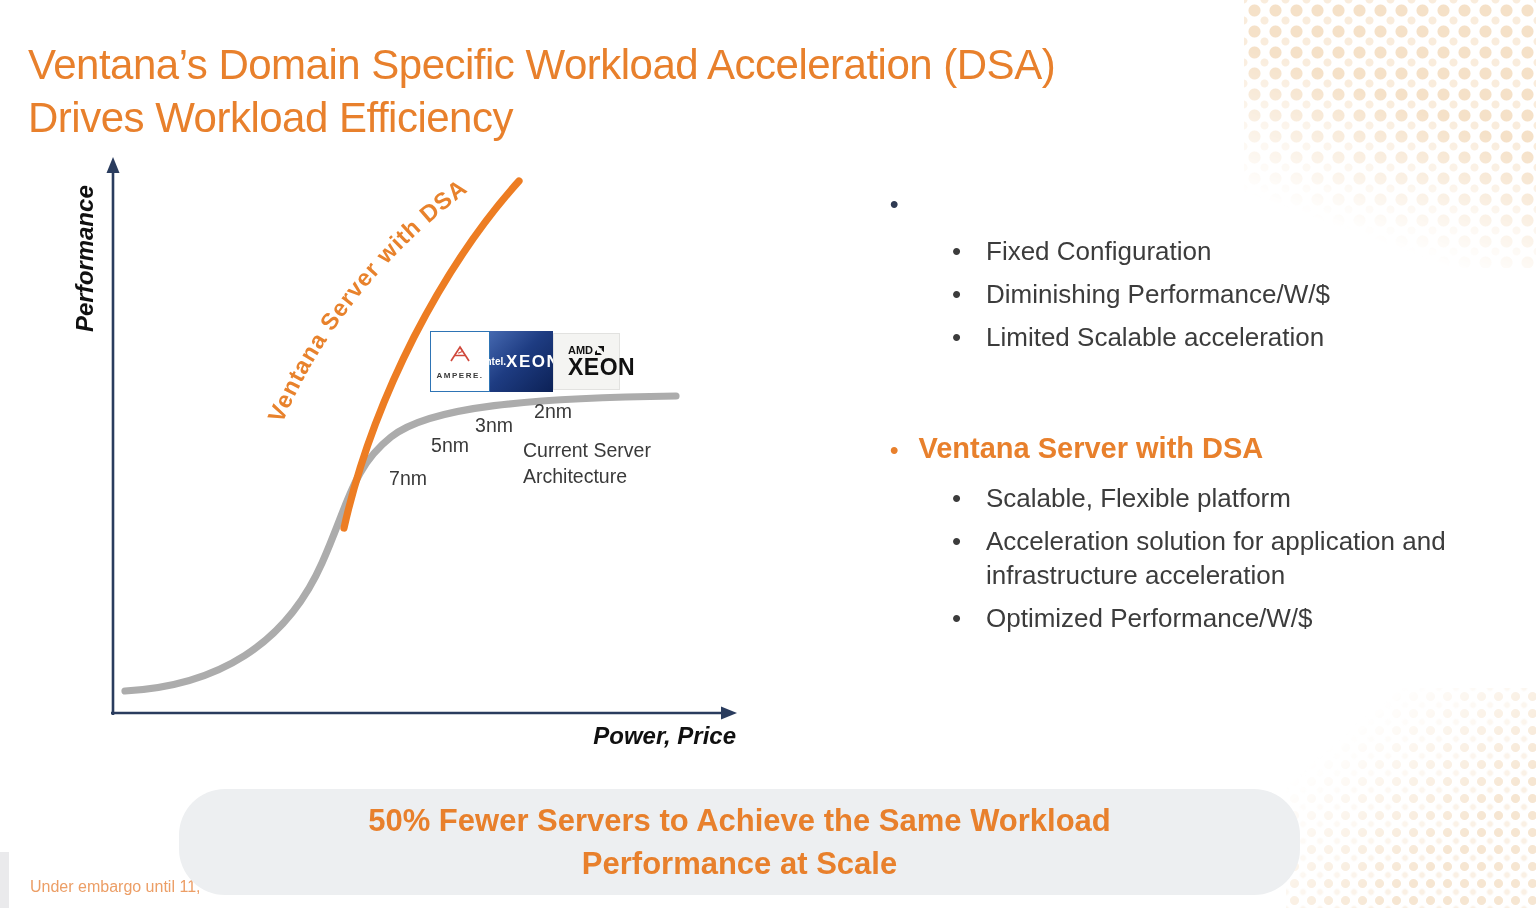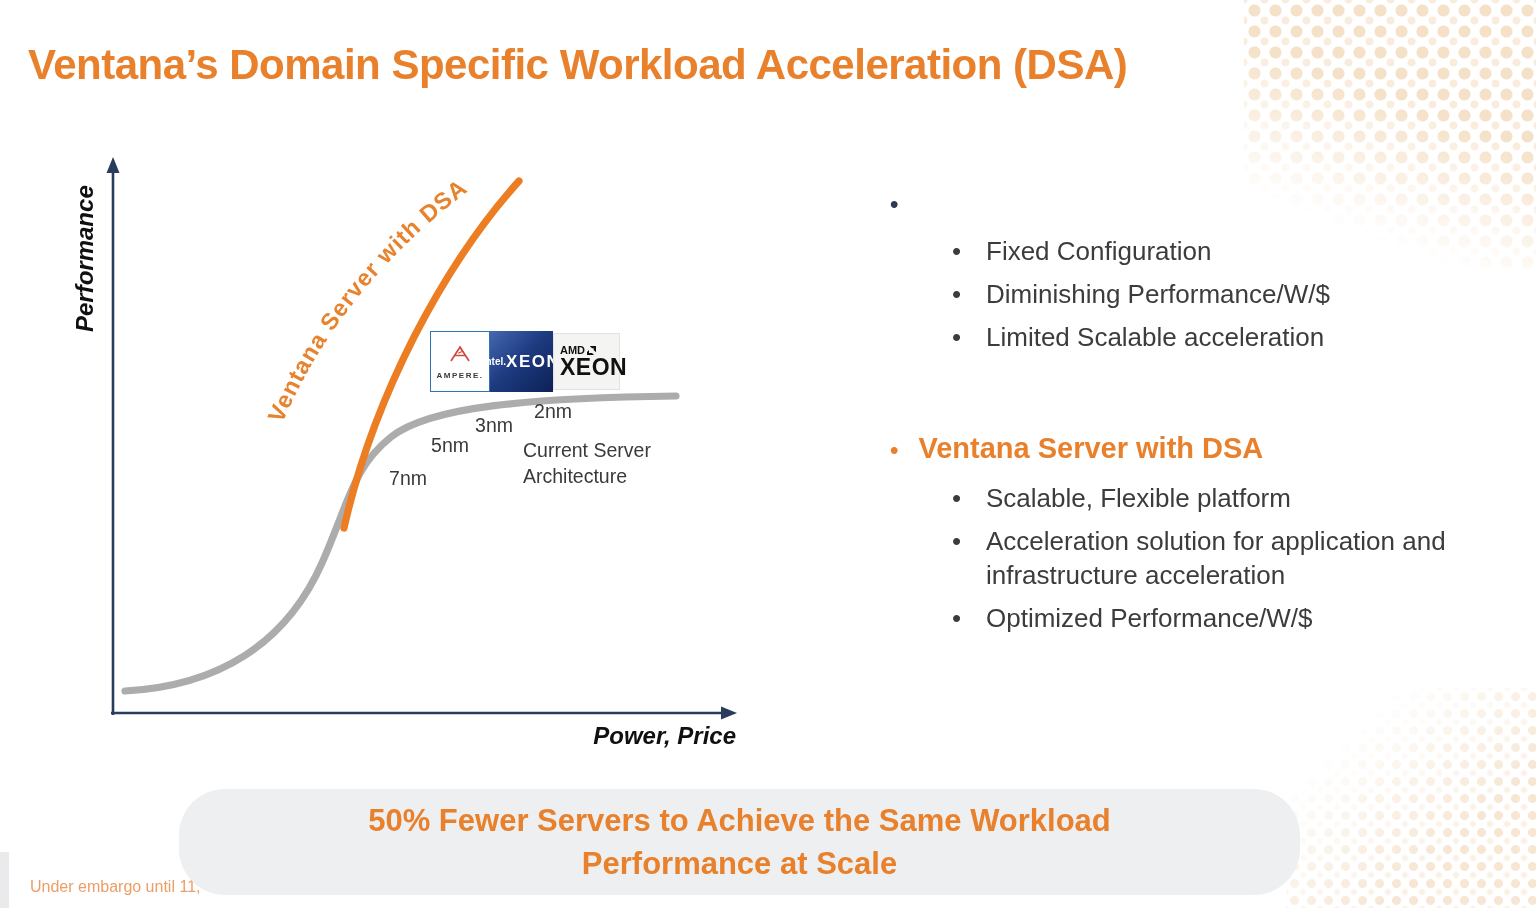--- a/index.html
+++ b/index.html
@@ -26,21 +26,21 @@
       radial-gradient(circle,#faf0e4 0 2.5px,transparent 3.5px);
     background-size:17px 17px,17px 17px;
     background-position:0 0,8.5px 8.5px;
     -webkit-mask-image:linear-gradient(to top left,#000 30%,transparent 78%);
     mask-image:linear-gradient(to top left,#000 30%,transparent 78%);
   }
   .edge-strip{position:absolute;left:0;top:852px;width:9px;height:56px;background:#eaeaec;}
 
   .title{
     position:absolute;left:28px;top:10px;width:1430px;
-    font-size:42px;line-height:53px;font-weight:700;color:#E8802C;letter-spacing:-0.5px;z-index:2;
+    font-size:42px;line-height:53px;font-weight:400;color:#E8802C;letter-spacing:-0.5px;z-index:2;
   }
 
   
   .chart-svg{position:absolute;left:60px;top:140px;}
   .axis{stroke:#2A3C5E;stroke-width:2.6;fill:none;}
   .axis-arrow{fill:#2A3C5E;}
   .curve-gray{stroke:#ACACAC;stroke-width:7.2;fill:none;stroke-linecap:round;}
   .curve-orange{stroke:#ED7D23;stroke-width:7.2;fill:none;stroke-linecap:round;}
   .axis-label{font-size:24px;font-weight:700;font-style:italic;fill:#101010;font-family:"Liberation Sans",sans-serif;}
   .node-label{font-size:19.5px;fill:#3A3A3A;font-family:"Liberation Sans",sans-serif;}
@@ -51,21 +51,21 @@
   .logo-row{position:absolute;left:430px;top:331px;display:flex;align-items:center;z-index:2;}
   .logo{box-sizing:border-box;}
   .logo-ampere{width:60px;height:61px;background:#fff;border:1.5px solid #2E74B5;
     display:flex;flex-direction:column;align-items:center;justify-content:center;gap:8px;}
   .ampere-label{font-size:8px;letter-spacing:1.5px;color:#3A3A3A;font-weight:600;}
   .logo-xeon{width:63px;height:61px;background:linear-gradient(135deg,#4568b0 0%,#1e3c82 45%,#0c2156 100%);
     display:flex;flex-direction:row;align-items:center;justify-content:center;color:#fff;}
   .xeon-intel{font-size:10px;font-weight:700;}
   .xeon-name{font-size:17px;font-weight:600;letter-spacing:1.5px;}
   .logo-epyc{width:67px;height:57px;background:#F4F4F2;border:1px solid #E2E2E0;
-    display:flex;flex-direction:column;justify-content:center;padding-left:6px;}
+    display:flex;flex-direction:column;justify-content:center;padding-left:14px;}
   .epyc-brand{display:flex;align-items:center;gap:2px;font-size:11px;font-weight:800;color:#111;line-height:11px;}
   .epyc-name{font-size:23px;font-weight:800;color:#111;letter-spacing:0.5px;line-height:23px;}
 
   
   .panel{position:absolute;left:878px;top:190px;width:650px;z-index:2;}
   .sec-heading{display:flex;align-items:baseline;font-size:29px;font-weight:700;}
   .sec-heading .marker{margin-left:12px;margin-right:20px;font-size:24px;}
   .panel ul{list-style:none;margin:16px 0 0 0;padding:0 0 0 74px;}
   .panel li{display:flex;font-size:26px;color:#3C3C3C;line-height:34px;margin-bottom:9px;}
   .panel li .marker{width:34px;flex:0 0 34px;color:#3C3C3C;}
@@ -87,21 +87,21 @@
 </style>
 </head>
 <body>
 
 <div class="slide">
 
   <div class="dots dots-tr"></div>
   <div class="dots dots-br"></div>
   <div class="edge-strip"></div>
 
-  <h1 class="title"><span>Ventana’s Domain Specific Workload Acceleration (DSA)</span><br></h1>
+  <h1 class="title"><span>Ventana’s Domain Specific Workload Acceleration (DSA)</span><br><span>Drives Workload Efficiency</span></h1>
 
   <svg class="chart-svg" width="700" height="640" viewBox="0 0 700 640">
     <defs>
       <path id="vlabelPath" d="M222,284 C260,194 330,100 452,20" fill="none"></path>
     </defs>
 
     <path class="curve-gray" d="M65,551 C158,546 226,504 262,423 C289,362 293,327 331,297 C370,266 472,258 616,256"></path>
     <path class="curve-orange" d="M284,388 C297,330 320,264 354,197 C388,131 422,82 459,41"></path>
 
     <line class="axis" x1="53" y1="575" x2="53" y2="32"></line>

